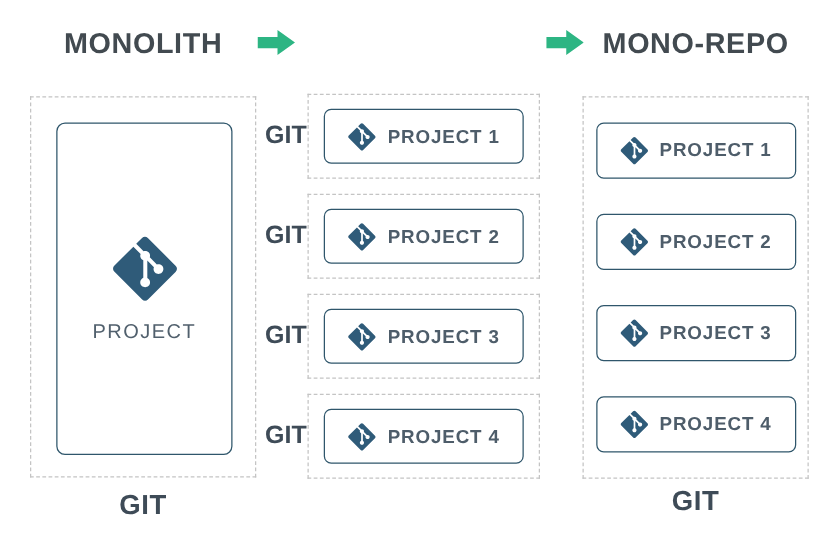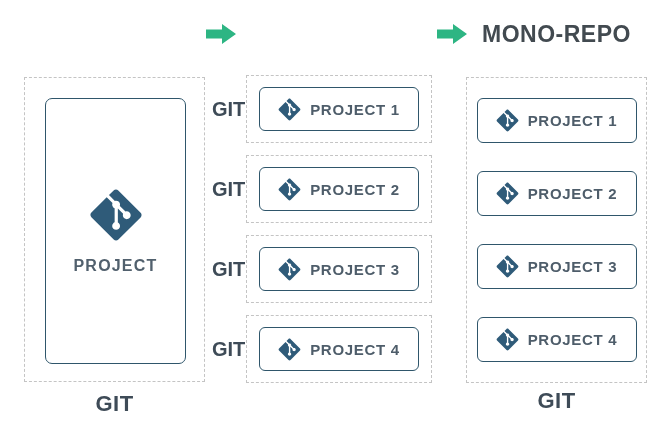--- a/index.html
+++ b/index.html
@@ -34,21 +34,21 @@
     letter-spacing:.5px; color:#3e4b57;
   }
   
   .monolith-outer { left:24px; top:77px; width:181px; height:305px; }
   .monolith-box {
     position:absolute; left:20px; top:20px; width:141px; height:266px;
     border:1px solid #2f566b; border-radius:7px; background:#ffffff;
     display:flex; flex-direction:column; align-items:center; justify-content:center; gap:15px;
     box-sizing:border-box;
   }
-  .project-lbl-lg { font-size:16px; font-weight:bold; letter-spacing:1.2px; color:#51606d; }
+  .project-lbl-lg { font-size:16px; font-weight:normal; letter-spacing:1.2px; color:#51606d; }
   .git-caption-left  { left:24px;  width:181px; top:391px; }
   .git-caption-right { left:466px; width:181px; top:388px; }
   
   .multi-col { position:absolute; left:212px; top:75px; width:220px; }
   .multi-row { position:relative; height:68px; margin-bottom:12px; }
   .git-side {
     position:absolute; left:0; top:50%; transform:translateY(-50%);
     font-size:20px; font-weight:bold; color:#3e4b57;
   }
   .multi-dashed {
@@ -69,20 +69,21 @@
 <body>
 
 <svg class="hidden-defs" aria-hidden="true">
   <defs>
     <path id="gitpath" d="M92.71 44.408 L52.591 4.291 c-2.31 -2.311 -6.057 -2.311 -8.369 0 l-8.33 8.332 L46.459 23.19 c2.456 -0.83 5.272 -0.273 7.229 1.685 c1.969 1.97 2.521 4.81 1.67 7.275 l10.186 10.185 c2.465 -0.85 5.307 -0.3 7.275 1.671 c2.75 2.75 2.75 7.206 0 9.958 c-2.752 2.751 -7.208 2.751 -9.961 0 c-2.068 -2.07 -2.58 -5.11 -1.531 -7.658 l-9.5 -9.499 v24.997 c0.67 0.332 1.303 0.774 1.861 1.332 c2.75 2.75 2.75 7.206 0 9.959 c-2.75 2.749 -7.209 2.749 -9.957 0 c-2.75 -2.754 -2.75 -7.21 0 -9.959 c0.68 -0.679 1.467 -1.193 2.307 -1.537 V36.369 c-0.84 -0.344 -1.625 -0.853 -2.307 -1.537 c-2.083 -2.082 -2.584 -5.14 -1.516 -7.698 L31.798 16.715 4.288 44.222 c-2.311 2.313 -2.311 6.06 0 8.371 l40.121 40.118 c2.31 2.311 6.056 2.311 8.369 0 L92.71 52.779 c2.312 -2.311 2.312 -6.06 0 -8.371 z"></path>
   </defs>
 </svg>
 
 <div class="canvas">
 
+  <div class="hdr hdr-monolith">MONOLITH</div>
   <svg class="arrow arrow-1" width="30" height="20" viewBox="0 0 30 20">
     <polygon points="0,5.5 16,5.5 16,0 30,10 16,20 16,14.5 0,14.5" fill="#2db583"></polygon>
   </svg>
   <svg class="arrow arrow-2" width="30" height="20" viewBox="0 0 30 20">
     <polygon points="0,5.5 16,5.5 16,0 30,10 16,20 16,14.5 0,14.5" fill="#2db583"></polygon>
   </svg>
   <div class="hdr hdr-mono">MONO-REPO</div>
 
   <div class="dashed-box monolith-outer">
     <div class="monolith-box">

